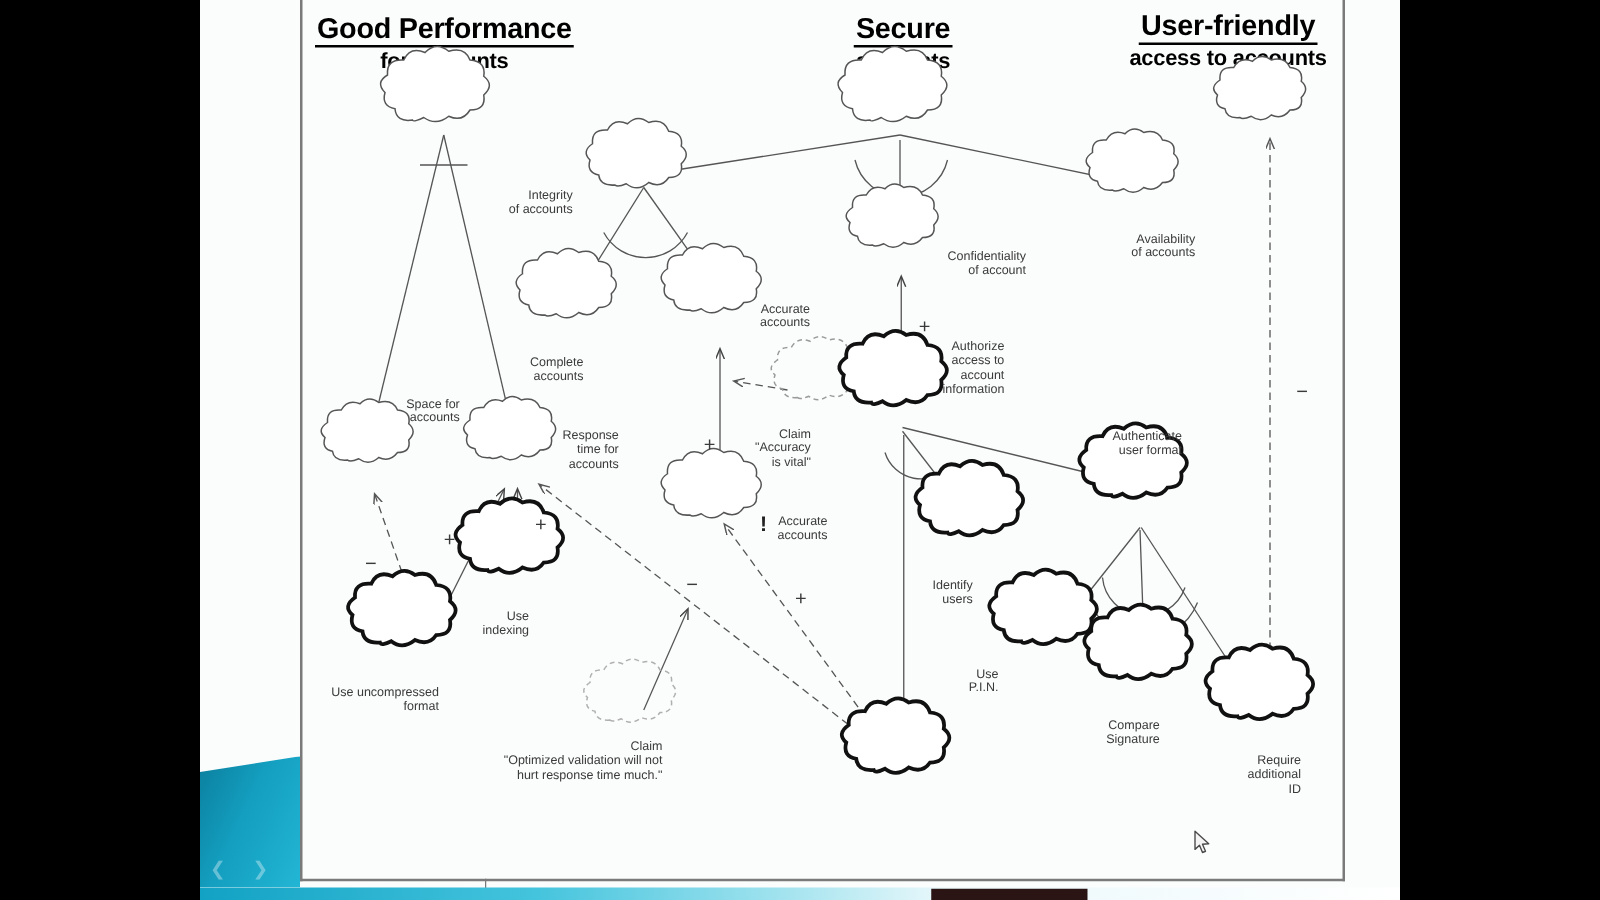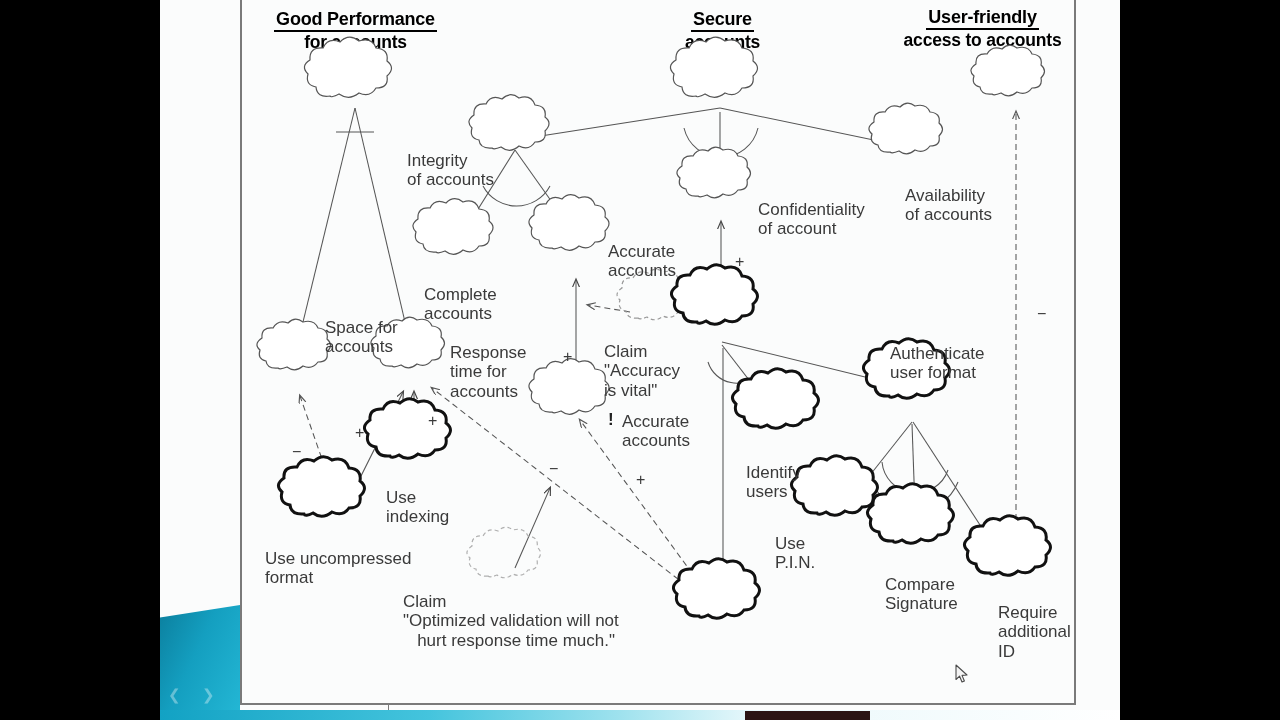--- a/index.html
+++ b/index.html
@@ -77,33 +77,34 @@
     text-align: center;
     font-weight: bold;
     color: #000;
     line-height: 1.08;
     letter-spacing: -0.2px;
   }
   .col-title .t1 {
     display: inline-block;
     border-bottom: 2px solid #000;
     padding: 0 2px 1px 2px;
-    font-size: 18px;
+    font-size: 23px;
   }
   .col-title .t2 {
     display: block;
     font-size: 17.5px;
     margin-top: 1px;
   }
   .lbl {
     position: absolute;
-    font-size: 17px;
+    font-size: 10px;
     color: #3a3a3a;
     line-height: 1.14;
     white-space: pre;
+    text-align: right;
   }
   .sign {
     position: absolute;
     font-size: 16px;
     color: #3a3a3a;
     font-weight: 500;
   }
   .crit {
     position: absolute;
     font-size: 17px;
@@ -324,20 +325,24 @@
     <div class="lbl" style="left:105px; top:549px;">Use uncompressed
 format</div>
     <div class="lbl" style="left:243px; top:592px;">Claim
 "Optimized validation will not
    hurt response time much."</div>
 
     <div class="lbl" style="left:598px; top:200px;">Confidentiality
 of account</div>
     <div class="lbl" style="left:745px; top:186px;">Availability
 of accounts</div>
+    <div class="lbl" style="left:594px; top:272px;">Authorize
+access to
+account
+information</div>
     <div class="lbl" style="left:586px; top:463px;">Identify
 users</div>
     <div class="lbl" style="left:730px; top:344px;">Authenticate
 user format</div>
     <div class="lbl" style="left:615px; top:534px;">Use
 P.I.N.</div>
     <div class="lbl" style="left:725px; top:575px;">Compare
 Signature</div>
     <div class="lbl" style="left:838px; top:603px;">Require
 additional

